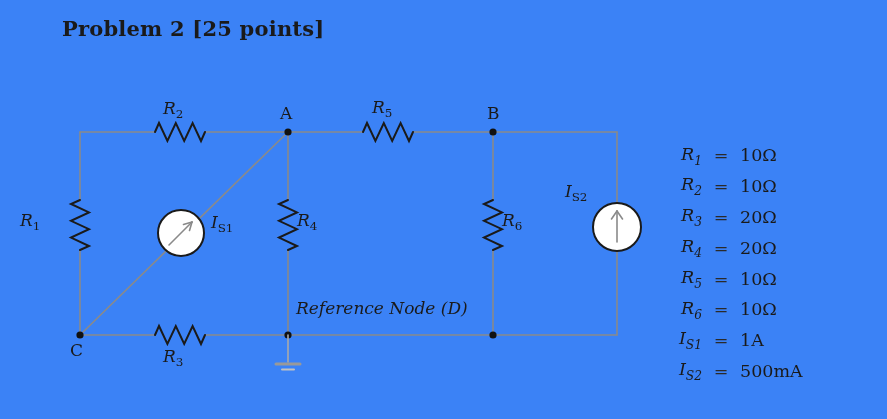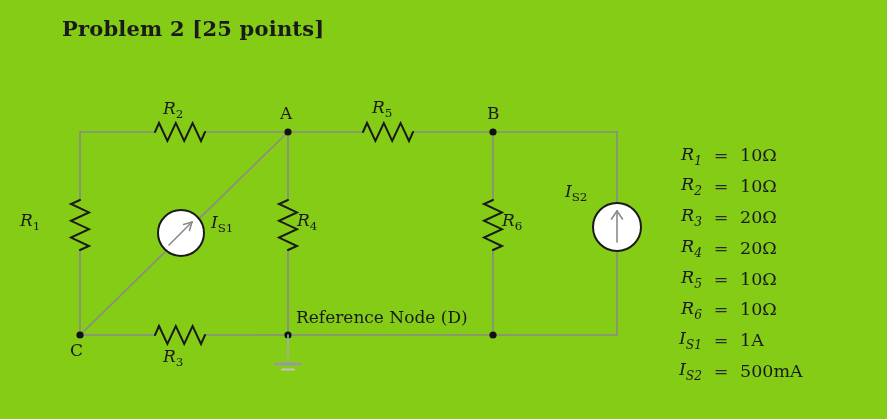--- a/index.html
+++ b/index.html
@@ -1,19 +1,19 @@
 <!DOCTYPE html>
 <html><head>
 <meta charset="utf-8">
 <style>
   html,body{margin:0;padding:0;background:#fff;}
   #page{
     position:relative;
     width:887px;height:419px;
-    background:#84cc16;
+    background:#3b82f6;
     font-family:"DejaVu Serif", serif;
     color:#1a1a1a;
     overflow:hidden;
   }
   #title{
     position:absolute;left:62px;top:16px;
     font-size:21px;font-weight:bold;letter-spacing:.2px;
   }
   svg.schem{position:absolute;left:0;top:0;}
   .lbl{
@@ -107,21 +107,21 @@
   <div class="lbl" style="left:20px;top:212px;"><i>R</i><sub>1</sub></div>
   <div class="lbl" style="left:297px;top:212px;"><i>R</i><sub>4</sub></div>
   <div class="lbl" style="left:502px;top:212px;"><i>R</i><sub>6</sub></div>
   <div class="lbl" style="left:163px;top:348px;"><i>R</i><sub>3</sub></div>
   <div class="lbl" style="left:211px;top:214px;"><i>I</i><sub>S1</sub></div>
   <div class="lbl" style="left:565px;top:183px;"><i>I</i><sub>S2</sub></div>
 
   <div class="lbl roman" style="left:280px;top:105px;">A</div>
   <div class="lbl roman" style="left:487px;top:105px;">B</div>
   <div class="lbl roman" style="left:70px;top:342px;">C</div>
-  <div class="lbl roman" style="left:296px;top:309px;">Reference Node (D)</div>
+  <div class="lbl roman" style="left:296px;top:300px;font-style:italic;">Reference Node (D)</div>
 
   <div id="values">
     <div class="vrow">
         <span class="vsym"><span>R</span><sub>1</sub></span>
         <span class="veq">=</span>
         <span class="vval">10Ω</span>
       </div>
     <div class="vrow">
         <span class="vsym"><span>R</span><sub>2</sub></span>
         <span class="veq">=</span>

